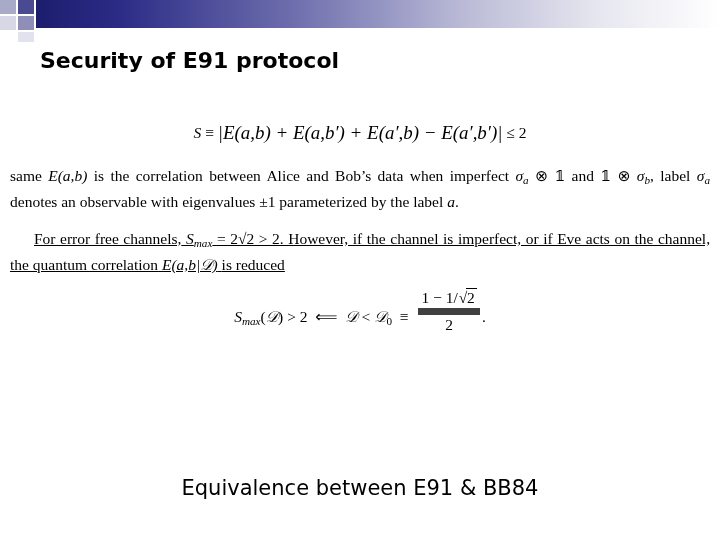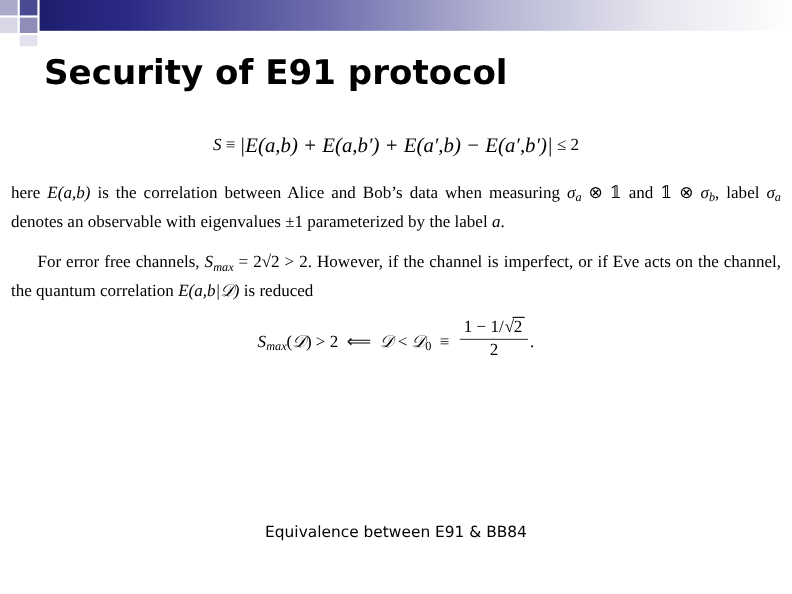--- a/index.html
+++ b/index.html
@@ -47,21 +47,21 @@
   .sq4 { left: 18px; top: 16px; width: 16px; height: 14px; background:#8e8eb8; }
   .sq5 { left: 18px; top: 32px; width: 16px; height: 10px; background:#e2e2ee; }
 
   
   .title {
     position: absolute;
     left: 40px;
     top: 48px;
     font-family: "DejaVu Sans", sans-serif;
     font-weight: bold;
-    font-size: 31px;
+    font-size: 22px;
     letter-spacing: 0px;
     color: #000000;
   }
 
   
   .body {
     position: absolute;
     left: 10px;
     top: 118px;
     width: 700px;
@@ -71,21 +71,21 @@
   .eq {
     text-align: center;
     margin: 8px 0 10px 0;
   }
   .eq.first { margin-top: 0; margin-bottom: 14px; }
   p {
     margin: 0 0 12px 0;
     text-align: justify;
     text-justify: inter-word;
   }
-  p.indent { text-indent: 24px; }
+  p.indent { text-indent: 24px; text-decoration: underline; }
 
   i, .it { font-style: italic; }
   .cal { font-family: "DejaVu Serif", serif; font-style: italic; }
   .bb  { font-family: "DejaVu Serif", serif; }
   .sub {
     font-size: 0.72em;
     vertical-align: -0.28em;
     font-style: italic;
   }
   .nsub {
@@ -111,21 +111,21 @@
   
   .frac {
     display: inline-block;
     vertical-align: -0.52em;
     text-align: center;
     line-height: 1.12;
     margin: 0 0.12em;
   }
   .frac .num {
     display: block;
-    border-bottom: 1px solid #404040;
+    border-bottom: 7px solid #404040;
     padding: 0 0.22em 1px 0.22em;
   }
   .frac .den {
     display: block;
     padding: 1px 0.22em 0 0.22em;
   }
 
   
   .bigbar {
     display: inline-block;
@@ -135,21 +135,21 @@
   }
 
   
   .caption {
     position: absolute;
     left: 0;
     top: 476px;
     width: 720px;
     text-align: center;
     font-family: "DejaVu Sans", sans-serif;
-    font-size: 14px;
+    font-size: 21px;
     color: #000000;
   }
 </style>
 </head>
 <body>
 
 <div class="slide">
 
   <div class="banner">
     <div class="banner-gradient"></div>
@@ -162,23 +162,23 @@
 
   <div class="title">Security of E91 protocol</div>
 
   <div class="body">
 
     <div class="eq first">
       <i>S</i><span class="op">&nbsp;</span><span class="op">≡</span><span class="op">&nbsp;</span><span class="bigbar it">|E(a,b) + E(a,b′) + E(a′,b) − E(a′,b′)|</span><span class="op">&nbsp;</span><span class="op">≤</span><span class="op">&nbsp;</span><span class="op">2</span>
     </div>
 
     <p>
-      <span>here</span>
+      <span>same</span>
       <i>E(a,b)</i>
-      <span>is the correlation between Alice and Bob’s data when measuring</span>
+      <span>is the correlation between Alice and Bob’s data when imperfect</span>
       <i>σ</i><span class="sub">a</span>
       <span class="op">⊗</span>
       <span class="bb">𝟙</span>
       <span>and</span>
       <span class="bb">𝟙</span>
       <span class="op">⊗</span>
       <i>σ</i><span class="sub">b</span><span>, label</span>
       <i>σ</i><span class="sub">a</span>
       <span>denotes an observable with eigenvalues ±1 parameterized by the label</span>
       <i>a</i><span>.</span>

